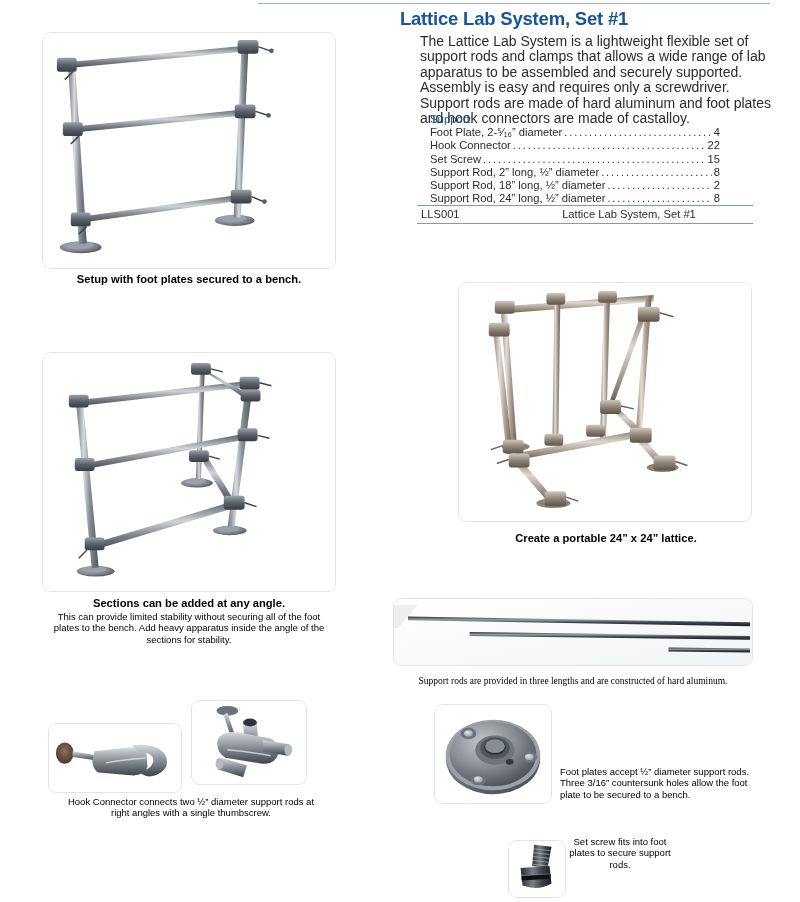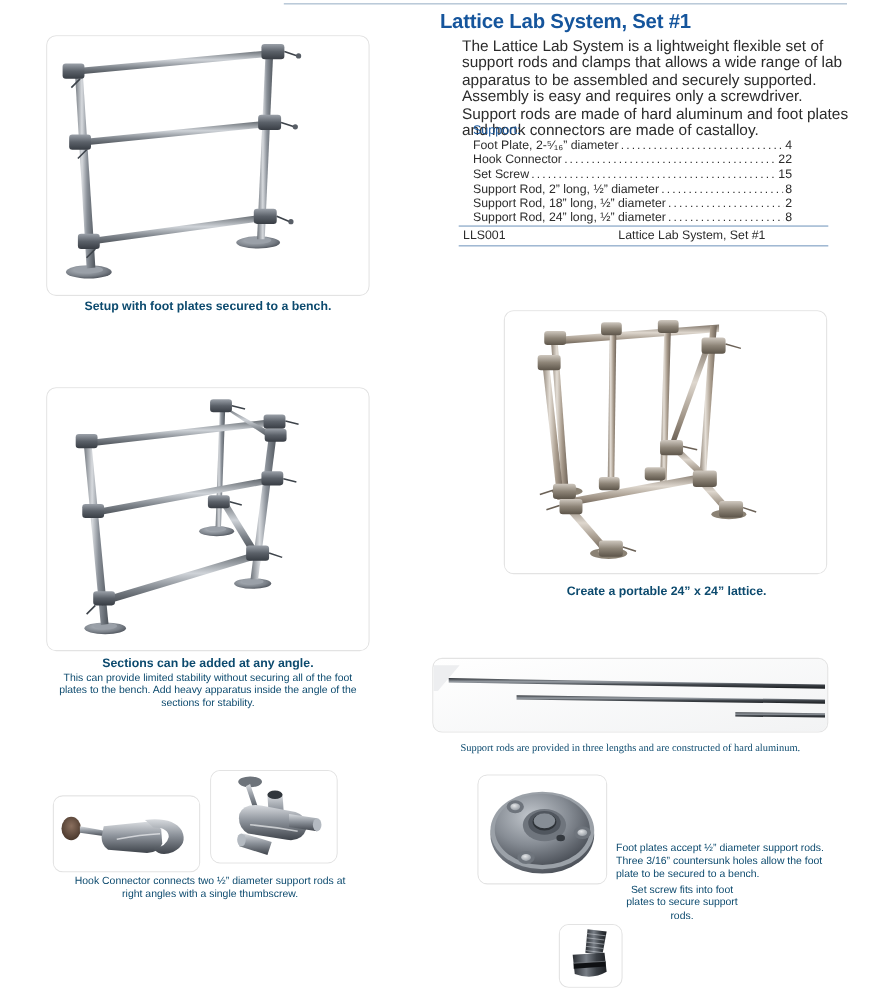--- a/index.html
+++ b/index.html
@@ -103,21 +103,21 @@
     border-radius: 9px;
     box-sizing: border-box;
     overflow: hidden;
   }
   .photo svg { display: block; width: 100%; height: 100%; }
 
   
   .caption {
     position: absolute;
     text-align: center;
-    color: #0c4a6e;
+    color: #000000;
   }
   .cap-title {
     font-size: 11.2px;
     font-weight: bold;
     line-height: 14px;
     margin-bottom: 1px;
   }
   .cap-body {
     font-size: 9.5px;
     line-height: 11.4px;
@@ -510,15 +510,15 @@
       <line x1="24" y1="24" x2="41" y2="26"></line>
     </g>
 
     <path d="M12 28 L42 26 L44 44 Q30 52 14 46 Z" fill="url(#screwG)"></path>
 
     <polygon points="13,36 43,34 43,39 13,41" fill="#0e1013"></polygon>
     <path d="M13 36 L43 34" stroke="#a6acb3" stroke-width="1" opacity="0.5"></path>
   </svg>
 </div>
 
-<div class="caption" style="left:568px; top:804px; width:104px;">
+<div class="caption" style="left:568px; top:836px; width:104px;">
   <div class="cap-body">Set screw fits into foot plates to secure support rods.</div>
 </div>
 
 </body></html>

